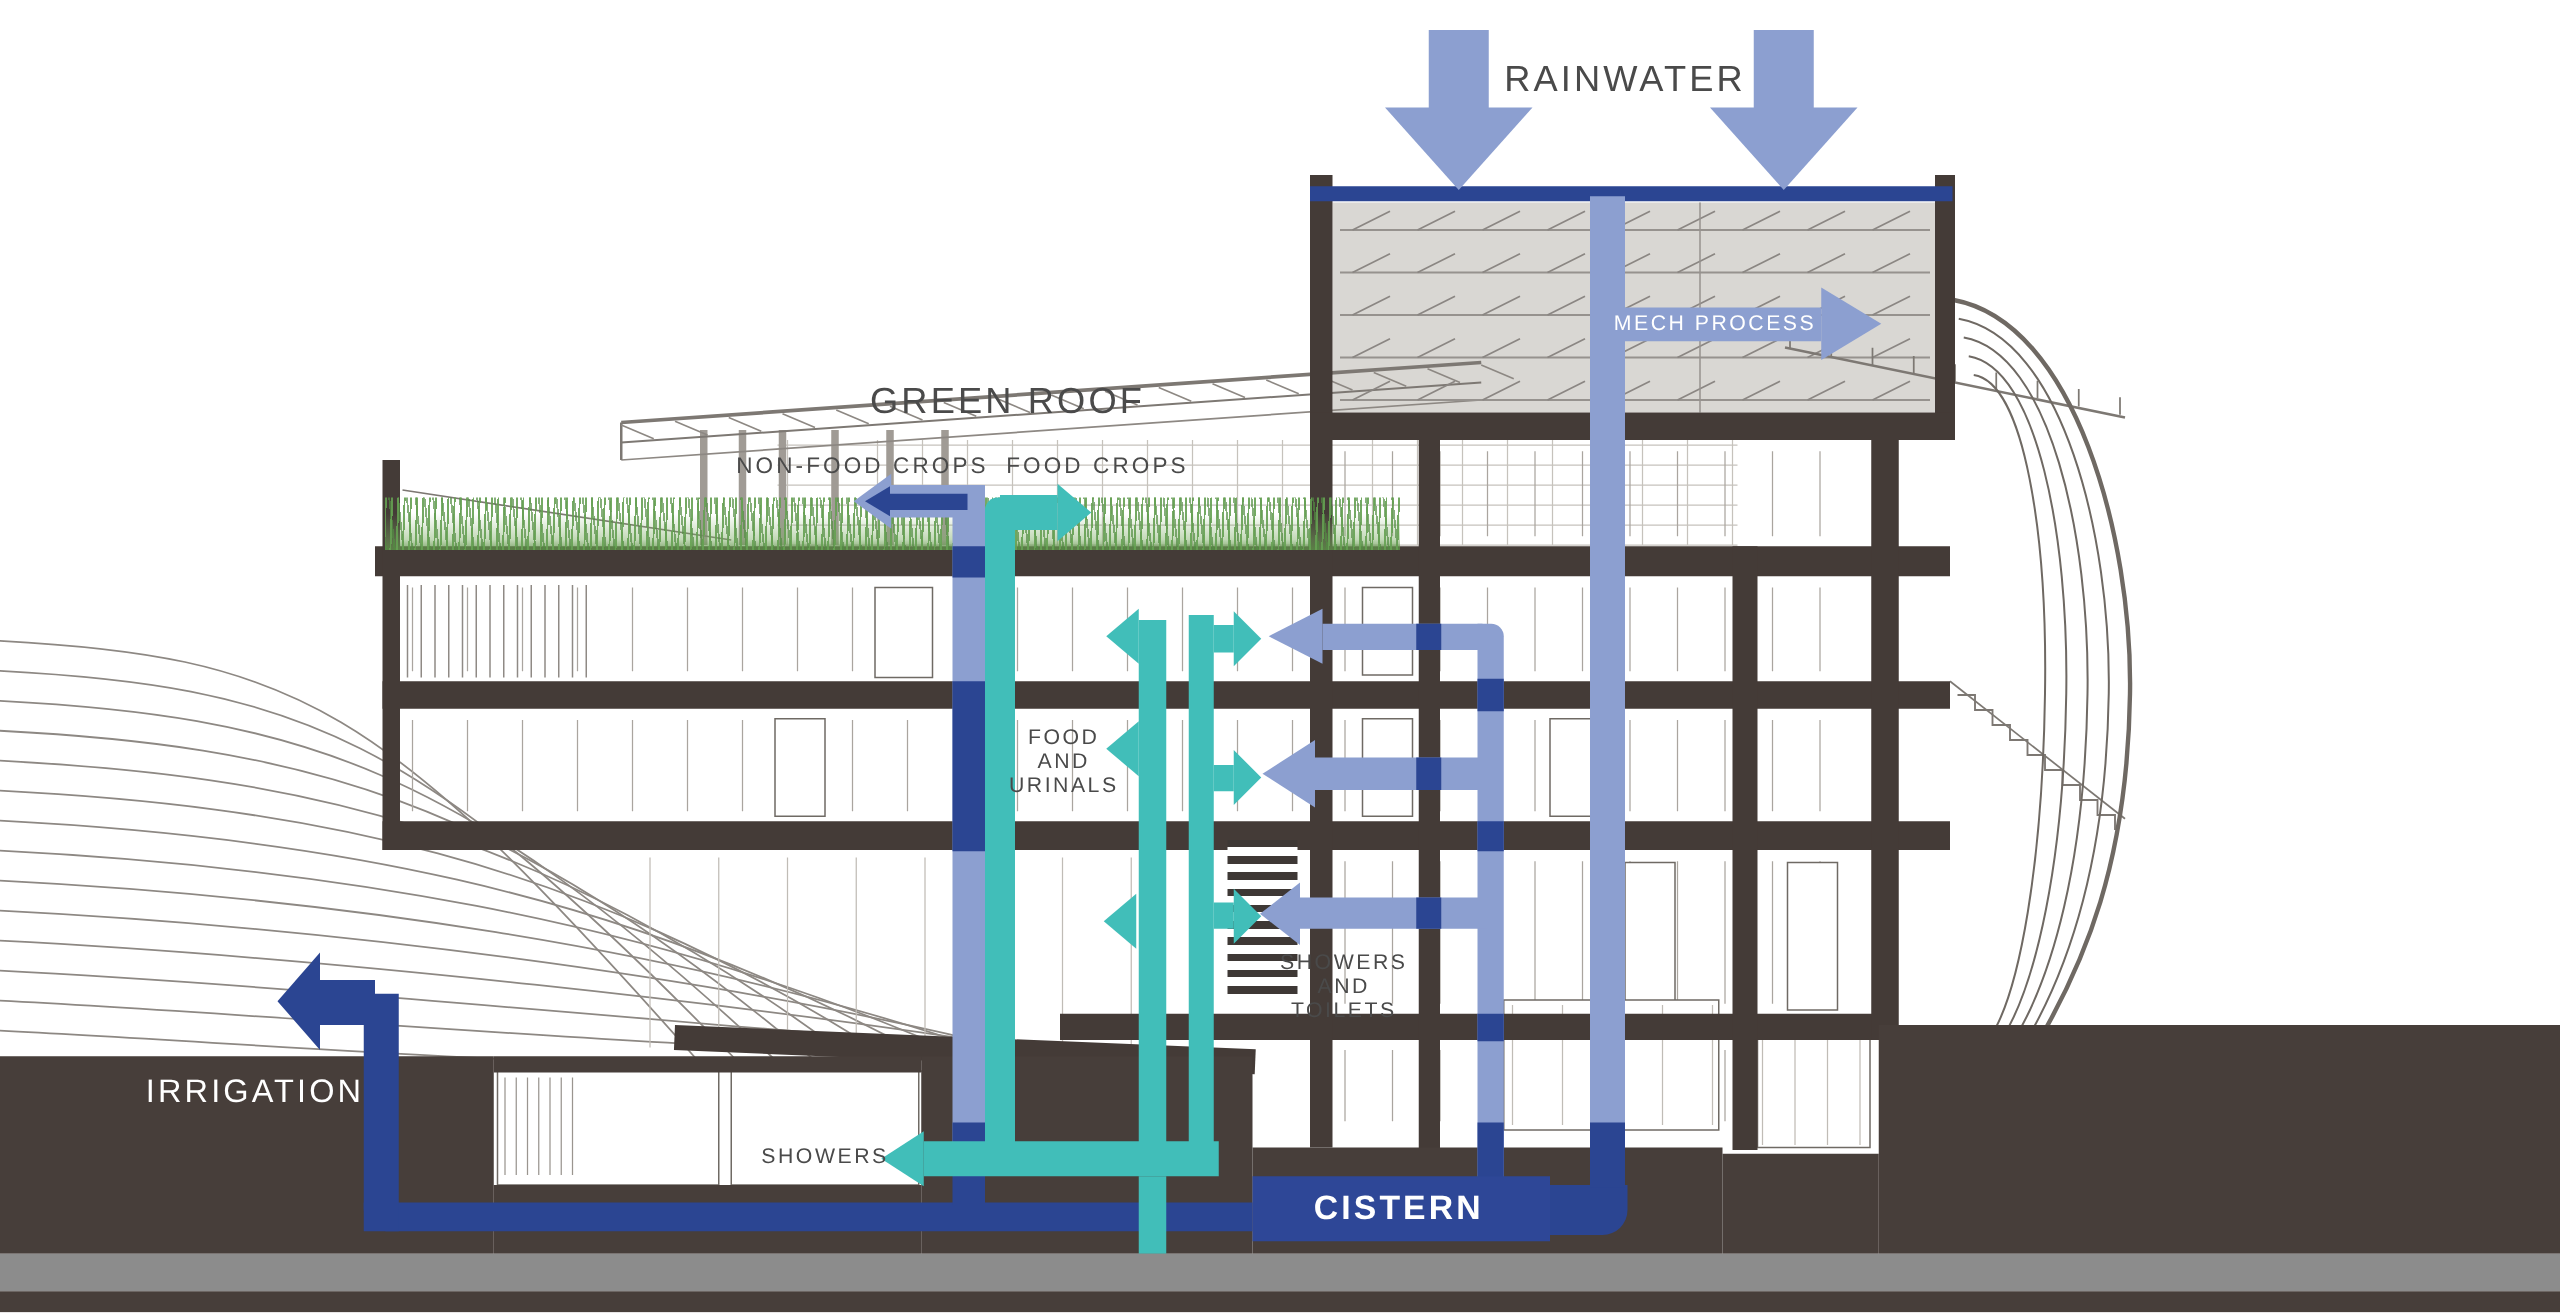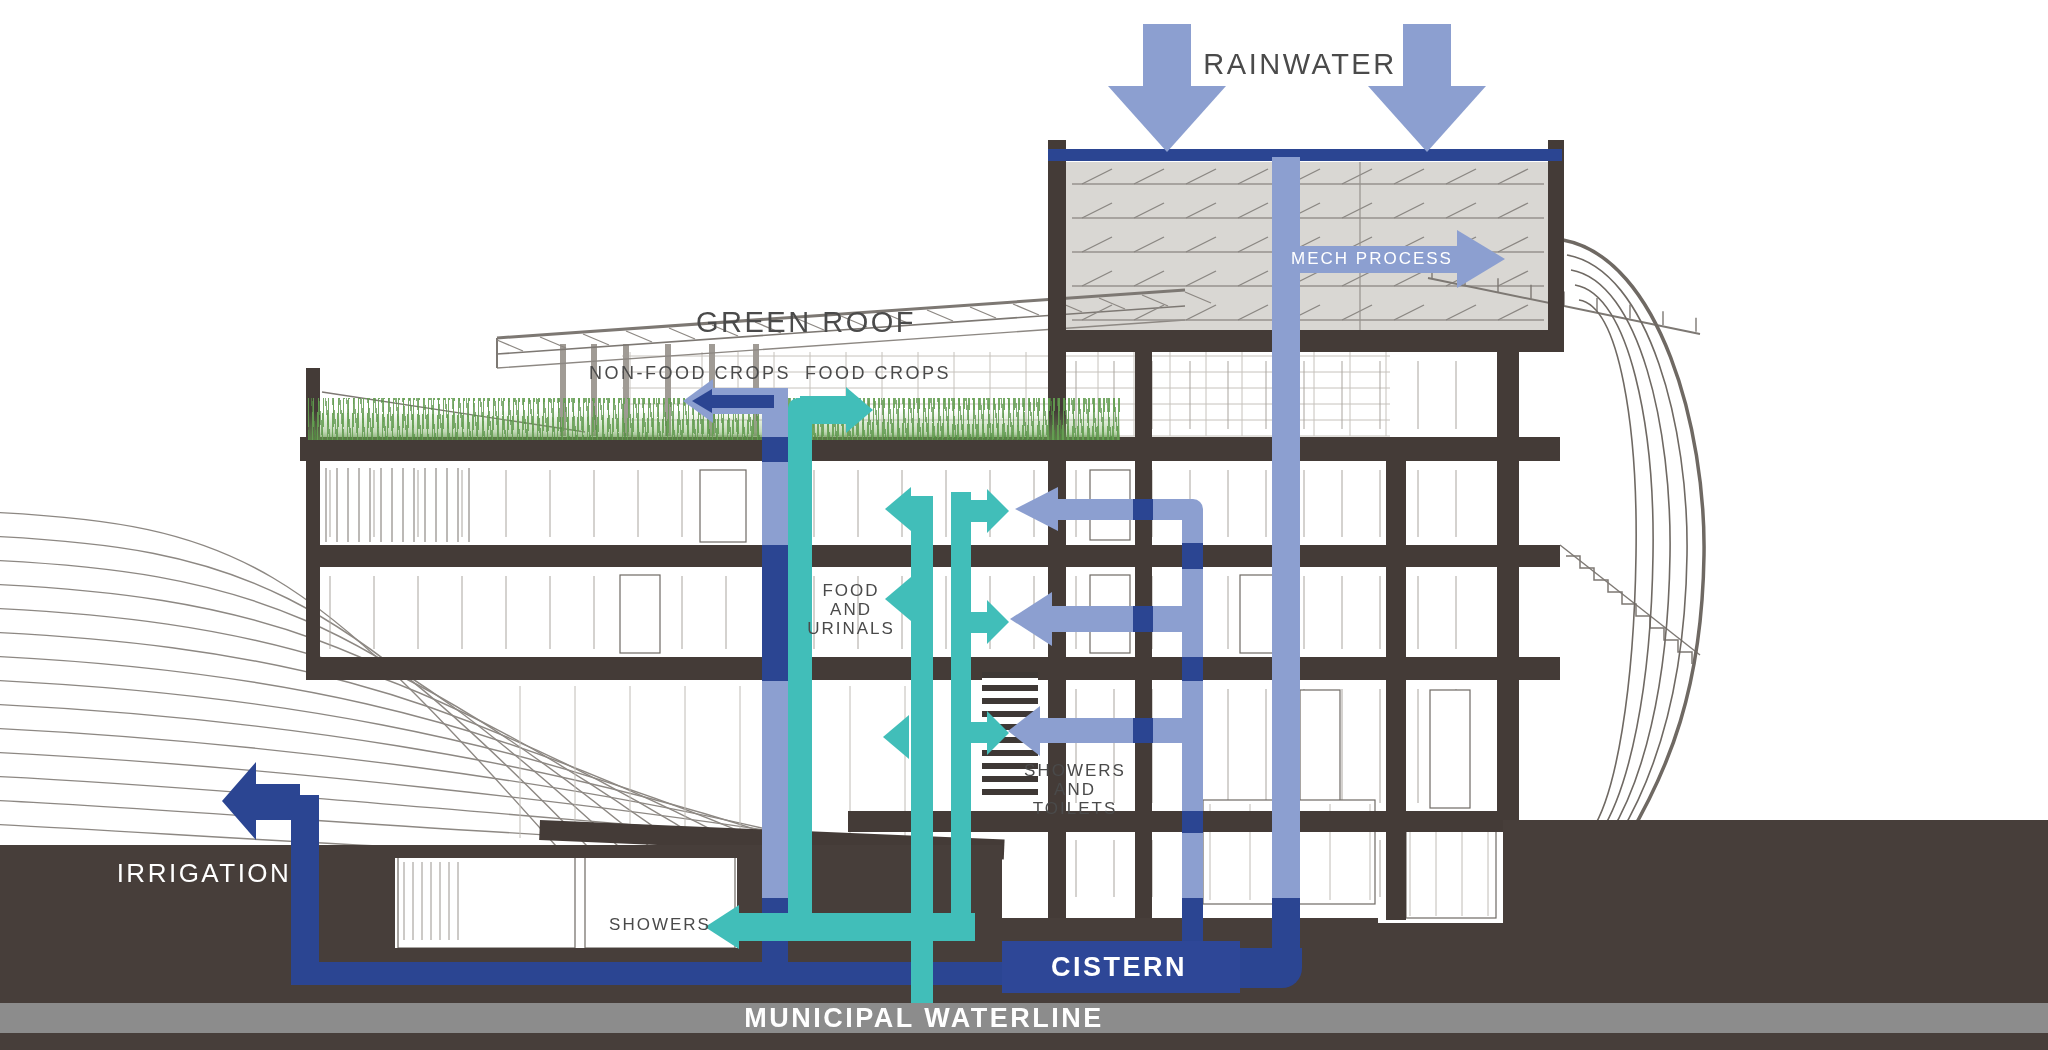--- a/index.html
+++ b/index.html
@@ -431,14 +431,13 @@
     <span>URINALS</span>
   </div>
   <div class="lbl s17 stack" style="left:1075px;top:789px;">
     <span>SHOWERS</span>
     <span>AND</span>
     <span>TOILETS</span>
   </div>
   <div class="lbl s26 w" style="left:204px;top:873px;">IRRIGATION</div>
   <div class="lbl s17" style="left:660px;top:925px;">SHOWERS</div>
   <div class="lbl s27 w" style="left:1119px;top:967px;">CISTERN</div>
-  <div class="lbl s27 w" style="left:924px;top:1018px;">MUNICIPAL WATERLINE</div>
 </div>
 
 </body></html>

